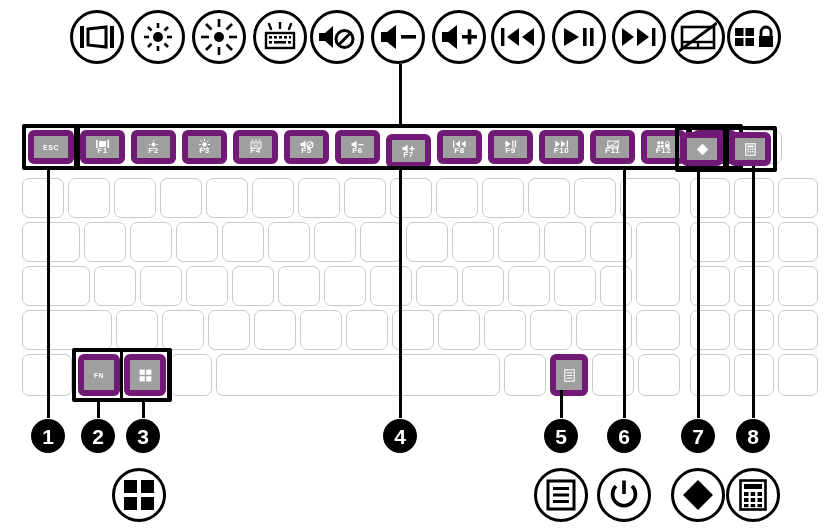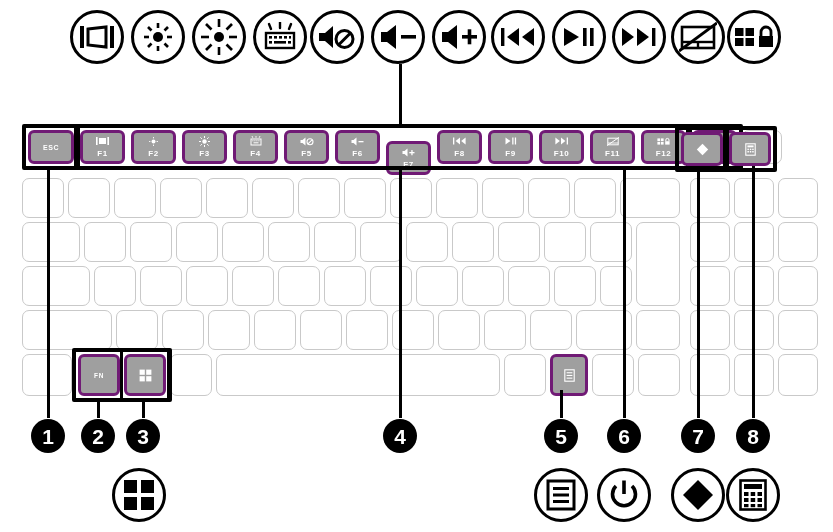--- a/index.html
+++ b/index.html
@@ -23,21 +23,21 @@
   .lead{position:absolute;background:#000;width:3px;}
   .lead-h{position:absolute;background:#000;height:3px;}
 
   
   #kbd{position:absolute;left:0;top:126px;width:833px;height:275px;}
   .key{
     position:absolute;box-sizing:border-box;
     border:1px solid #c9c9c9;border-radius:7px;background:#ffffff;
   }
   .key.fkey{
-    background:#9f9f9f;border:3px solid #701a75;border-radius:6px;
+    background:#9f9f9f;border:6px solid #701a75;border-radius:6px;
     color:#ffffff;
   }
   .key .flabel{
     position:absolute;left:0;right:0;bottom:3px;text-align:center;
     font-size:8px;font-weight:bold;letter-spacing:.6px;color:#fff;
     font-family:"Liberation Sans",sans-serif;
   }
   .key .ficon{
     position:absolute;left:0;right:0;top:3px;height:10px;
     display:flex;align-items:center;justify-content:center;
@@ -293,21 +293,21 @@
     <div class="key fkey" style="left:335px;top:4px;width:45px;height:34px;">
       <span class="ficon">
         <svg width="13" height="9" viewBox="0 0 13 9">
             <path d="M0.5 3 L2.5 3 L5.5 0.6 L5.5 8.4 L2.5 6 L0.5 6 Z" fill="#fff"></path>
             <rect x="7.5" y="4" width="5" height="1.3" fill="#fff"></rect>
           </svg>
       </span>
       <span class="flabel">F6</span>
     </div>
 
-    <div class="key fkey" style="left:386px;top:15px;width:45px;height:34px;">
+    <div class="key fkey" style="left:386px;top:8px;width:45px;height:34px;">
       <span class="ficon">
         <svg width="13" height="9" viewBox="0 0 13 9">
             <path d="M0.5 3 L2.5 3 L5.5 0.6 L5.5 8.4 L2.5 6 L0.5 6 Z" fill="#fff"></path>
             <rect x="7.3" y="4" width="5.2" height="1.3" fill="#fff"></rect>
             <rect x="9.3" y="2.05" width="1.3" height="5.2" fill="#fff"></rect>
           </svg>
       </span>
       <span class="flabel">F7</span>
     </div>
 

